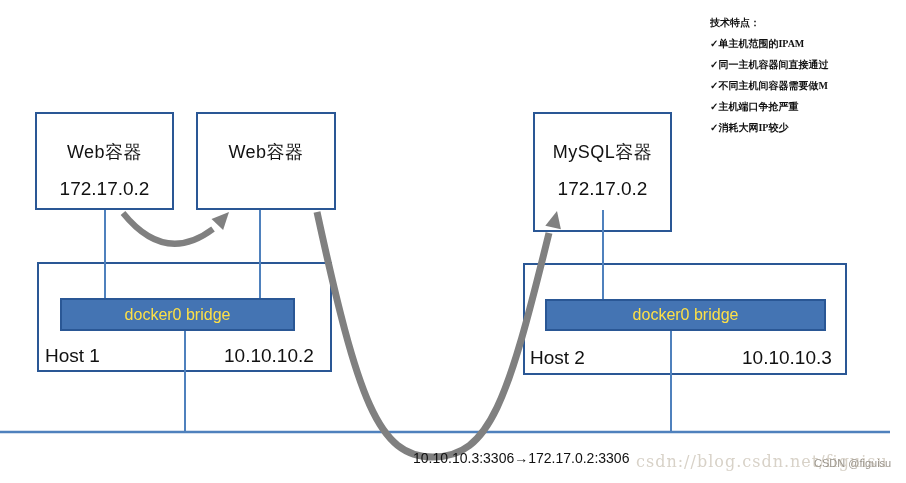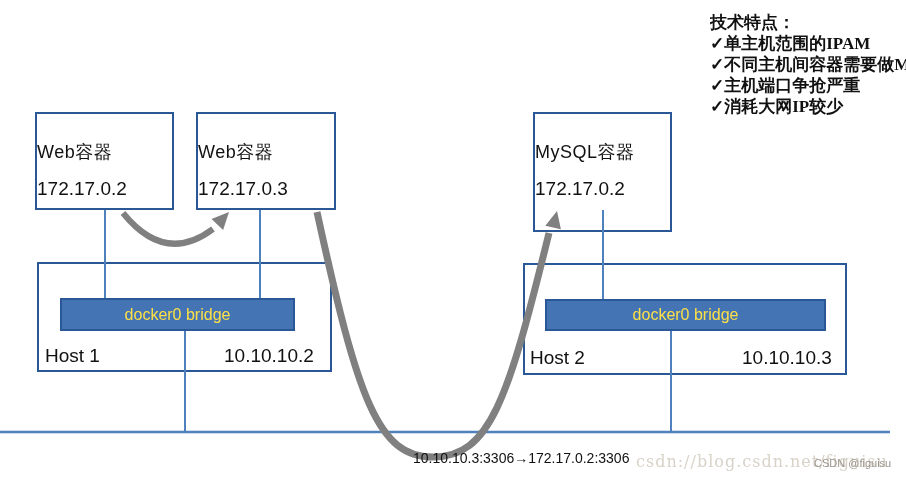--- a/index.html
+++ b/index.html
@@ -4,34 +4,34 @@
 <style>
   html,body{margin:0;padding:0;background:#fff;}
   .canvas{
     position:relative;width:906px;height:483px;background:#fff;overflow:hidden;
     font-family:"Liberation Sans",sans-serif;color:var(--text-black,#111);
   }
   .layer{position:absolute;left:0;top:0;width:906px;height:483px;pointer-events:none;}
   .svg-lines{z-index:2;}
   .svg-arrows{z-index:3;}
   .box{position:absolute;border:2px solid var(--box-border,#2a5795);background:transparent;z-index:1;box-sizing:border-box;}
-  .cbox{display:flex;flex-direction:column;}
+  .cbox{display:flex;flex-direction:column;align-items:center;}
   .cname{margin-top:26px;font-size:18px;letter-spacing:.5px;}
   .cip{margin-top:14px;font-size:19px;}
   .hostlabel{position:absolute;font-size:19px;z-index:1;}
   .hostip{position:absolute;font-size:19px;z-index:1;}
   .bridge{
     position:absolute;z-index:1;box-sizing:border-box;
     background:var(--bridge-fill,#4474b3);border:2px solid var(--bridge-border,#2a5795);
     color:#fde047;font-size:16px;display:flex;align-items:center;justify-content:center;
   }
   .notes{
     position:absolute;left:710px;top:12px;width:196px;z-index:1;
     font-family:"Liberation Serif","DejaVu Serif",serif;
-    font-size:17px;line-height:21px;white-space:nowrap;overflow:hidden;
+    font-size:10px;line-height:21px;white-space:nowrap;overflow:hidden;
     font-weight:600;
   }
   .notes div{white-space:nowrap;}
   .portmap{position:absolute;left:413px;top:450px;font-size:14px;z-index:4;}
   .watermark{
     position:absolute;left:636px;top:452px;z-index:1;
     font-family:"DejaVu Serif",serif;font-size:16px;letter-spacing:1px;
     color:var(--watermark-gray,#d8d2c8);white-space:nowrap;
   }
   .stamp{
@@ -63,40 +63,40 @@
     <path class="garrow" d="M317,212 C358,400 378,457 433,457 C490,457 508,400 549,233" stroke-width="7"></path>
     <polygon class="ghead" points="557,211 560.9,229.3 545.3,225.7"></polygon>
   </svg>
 
   <div class="box cbox" style="left:35px;top:112px;width:139px;height:98px;">
     <div class="cname">Web容器</div>
     <div class="cip">172.17.0.2</div>
   </div>
   <div class="box cbox" style="left:196px;top:112px;width:140px;height:98px;">
     <div class="cname">Web容器</div>
-    <div class="cip">172.17.0.3</div>
   </div>
   <div class="box cbox" style="left:533px;top:112px;width:139px;height:120px;">
     <div class="cname">MySQL容器</div>
     <div class="cip">172.17.0.2</div>
   </div>
 
   <div class="box" style="left:37px;top:262px;width:295px;height:110px;"></div>
   <div class="hostlabel" style="left:45px;top:345px;">Host 1</div>
   <div class="hostip" style="left:224px;top:345px;">10.10.10.2</div>
   <div class="bridge" style="left:60px;top:298px;width:235px;height:33px;">docker0 bridge</div>
 
   <div class="box" style="left:523px;top:263px;width:324px;height:112px;"></div>
   <div class="hostlabel" style="left:530px;top:347px;">Host 2</div>
   <div class="hostip" style="left:742px;top:347px;text-align:center;">10.10.10.3</div>
   <div class="bridge" style="left:545px;top:299px;width:281px;height:32px;">docker0 bridge</div>
 
   <div class="notes">
     <div>技术特点：</div>
     <div>✓单主机范围的IPAM</div>
+    <div>✓同一主机容器间直接通过</div>
     <div>✓不同主机间容器需要做M</div>
     <div>✓主机端口争抢严重</div>
     <div>✓消耗大网IP较少</div>
   </div>
 
   <div class="portmap">10.10.10.3:3306→172.17.0.2:3306</div>
 
   <div class="watermark">csdn://blog.csdn.net/figuisu</div>
   <div class="stamp">CSDN @figuisu</div>
 

